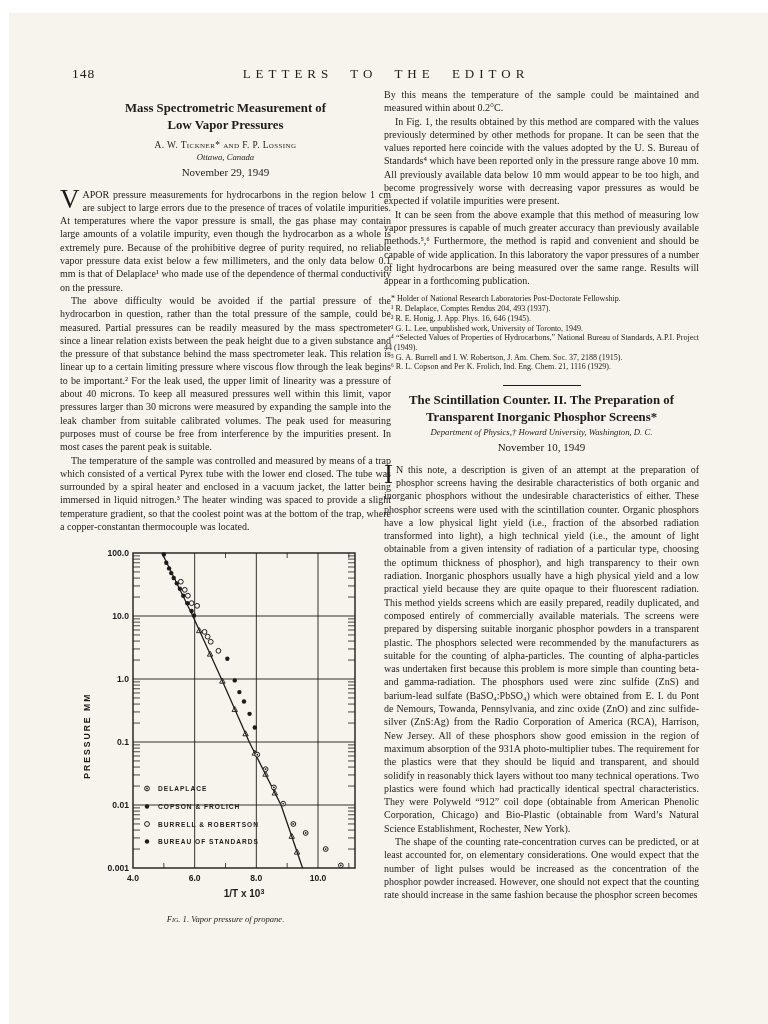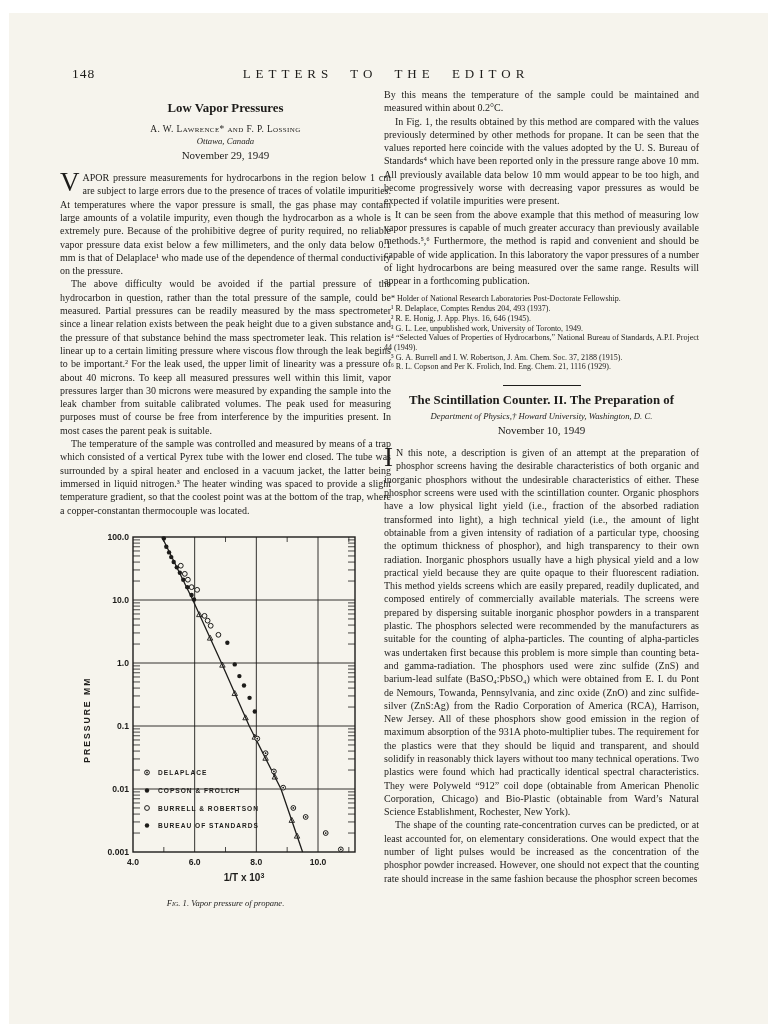--- a/index.html
+++ b/index.html
@@ -43,23 +43,24 @@
   <div class="scan-edge-left"></div>
 
   <div class="running-head">
     <span class="page-number">148</span>
     <div class="head-title">LETTERS TO THE EDITOR</div>
   </div>
 
   <div class="col-left">
     <section>
       <div class="art-title">
+        <div>Mass Spectrometric Measurement of</div>
         <div>Low Vapor Pressures</div>
       </div>
-      <div class="authors">A. W. Lawrence* and F. P. Lossing</div>
+      <div class="authors">A. W. Tickner* and F. P. Lossing</div>
       <div class="affil">
         <div>Ottawa, Canada</div>
       </div>
       <div class="date">November 29, 1949</div>
 
       <p class="body-text"><span class="dropcap">V</span><span>APOR pressure measurements for hydrocarbons in the region below 1 cm are subject to large errors due to the presence of traces of volatile impurities. At temperatures where the vapor pressure is small, the gas phase may contain large amounts of a volatile impurity, even though the hydrocarbon as a whole is extremely pure. Because of the prohibitive degree of purity required, no reliable vapor pressure data exist below a few millimeters, and the only data below 0.1 mm is that of Delaplace¹ who made use of the dependence of thermal conductivity on the pressure.</span></p>
       <p class="body-text indent">The above difficulty would be avoided if the partial pressure of the hydrocarbon in question, rather than the total pressure of the sample, could be measured. Partial pressures can be readily measured by the mass spectrometer since a linear relation exists between the peak height due to a given substance and the pressure of that substance behind the mass spectrometer leak. This relation is linear up to a certain limiting pressure where viscous flow through the leak begins to be important.² For the leak used, the upper limit of linearity was a pressure of about 40 microns. To keep all measured pressures well within this limit, vapor pressures larger than 30 microns were measured by expanding the sample into the leak chamber from suitable calibrated volumes. The peak used for measuring purposes must of course be free from interference by the impurities present. In most cases the parent peak is suitable.</p>
       <p class="body-text indent">The temperature of the sample was controlled and measured by means of a trap which consisted of a vertical Pyrex tube with the lower end closed. The tube was surrounded by a spiral heater and enclosed in a vacuum jacket, the latter being immersed in liquid nitrogen.³ The heater winding was spaced to provide a slight temperature gradient, so that the coolest point was at the bottom of the trap, where a copper-constantan thermocouple was located.</p>
 
       <div class="figure-block">
@@ -256,20 +257,21 @@
       <p class="footnote">⁴ “Selected Values of Properties of Hydrocarbons,” National Bureau of Standards, A.P.I. Project 44 (1949).</p>
       <p class="footnote">⁵ G. A. Burrell and I. W. Robertson, J. Am. Chem. Soc. 37, 2188 (1915).</p>
       <p class="footnote">⁶ R. L. Copson and Per K. Frolich, Ind. Eng. Chem. 21, 1116 (1929).</p>
     </div>
 
     <div class="divider"></div>
 
     <section>
       <div class="art-title">
         <div>The Scintillation Counter. II. The Preparation of</div>
+        <div>Transparent Inorganic Phosphor Screens*</div>
       </div>
       <div class="affil">Department of Physics,† Howard University, Washington, D. C.</div>
       <div class="date">November 10, 1949</div>
 
       <p class="body-text"><span class="dropcap">I</span><span>N this note, a description is given of an attempt at the preparation of phosphor screens having the desirable characteristics of both organic and inorganic phosphors without the undesirable characteristics of either. These phosphor screens were used with the scintillation counter. Organic phosphors have a low physical light yield (i.e., fraction of the absorbed radiation transformed into light), a high technical yield (i.e., the amount of light obtainable from a given intensity of radiation of a particular type, choosing the optimum thickness of phosphor), and high transparency to their own radiation. Inorganic phosphors usually have a high physical yield and a low practical yield because they are quite opaque to their fluorescent radiation. This method yields screens which are easily prepared, readily duplicated, and composed entirely of commercially available materials. The screens were prepared by dispersing suitable inorganic phosphor powders in a transparent plastic. The phosphors selected were recommended by the manufacturers as suitable for the counting of alpha-particles. The counting of alpha-particles was undertaken first because this problem is more simple than counting beta- and gamma-radiation. The phosphors used were zinc sulfide (ZnS) and barium-lead sulfate (BaSO₄:PbSO₄) which were obtained from E. I. du Pont de Nemours, Towanda, Pennsylvania, and zinc oxide (ZnO) and zinc sulfide-silver (ZnS:Ag) from the Radio Corporation of America (RCA), Harrison, New Jersey. All of these phosphors show good emission in the region of maximum absorption of the 931A photo-multiplier tubes. The requirement for the plastics were that they should be liquid and transparent, and should solidify in reasonably thick layers without too many technical operations. Two plastics were found which had practically identical spectral characteristics. They were Polyweld “912” coil dope (obtainable from American Phenolic Corporation, Chicago) and Bio-Plastic (obtainable from Ward’s Natural Science Establishment, Rochester, New York).</span></p>
       <p class="body-text indent">The shape of the counting rate-concentration curves can be predicted, or at least accounted for, on elementary considerations. One would expect that the number of light pulses would be increased as the concentration of the phosphor powder increased. However, one should not expect that the counting rate should increase in the same fashion because the phosphor screen becomes</p>
     </section>
   </div>
 </div>
 

